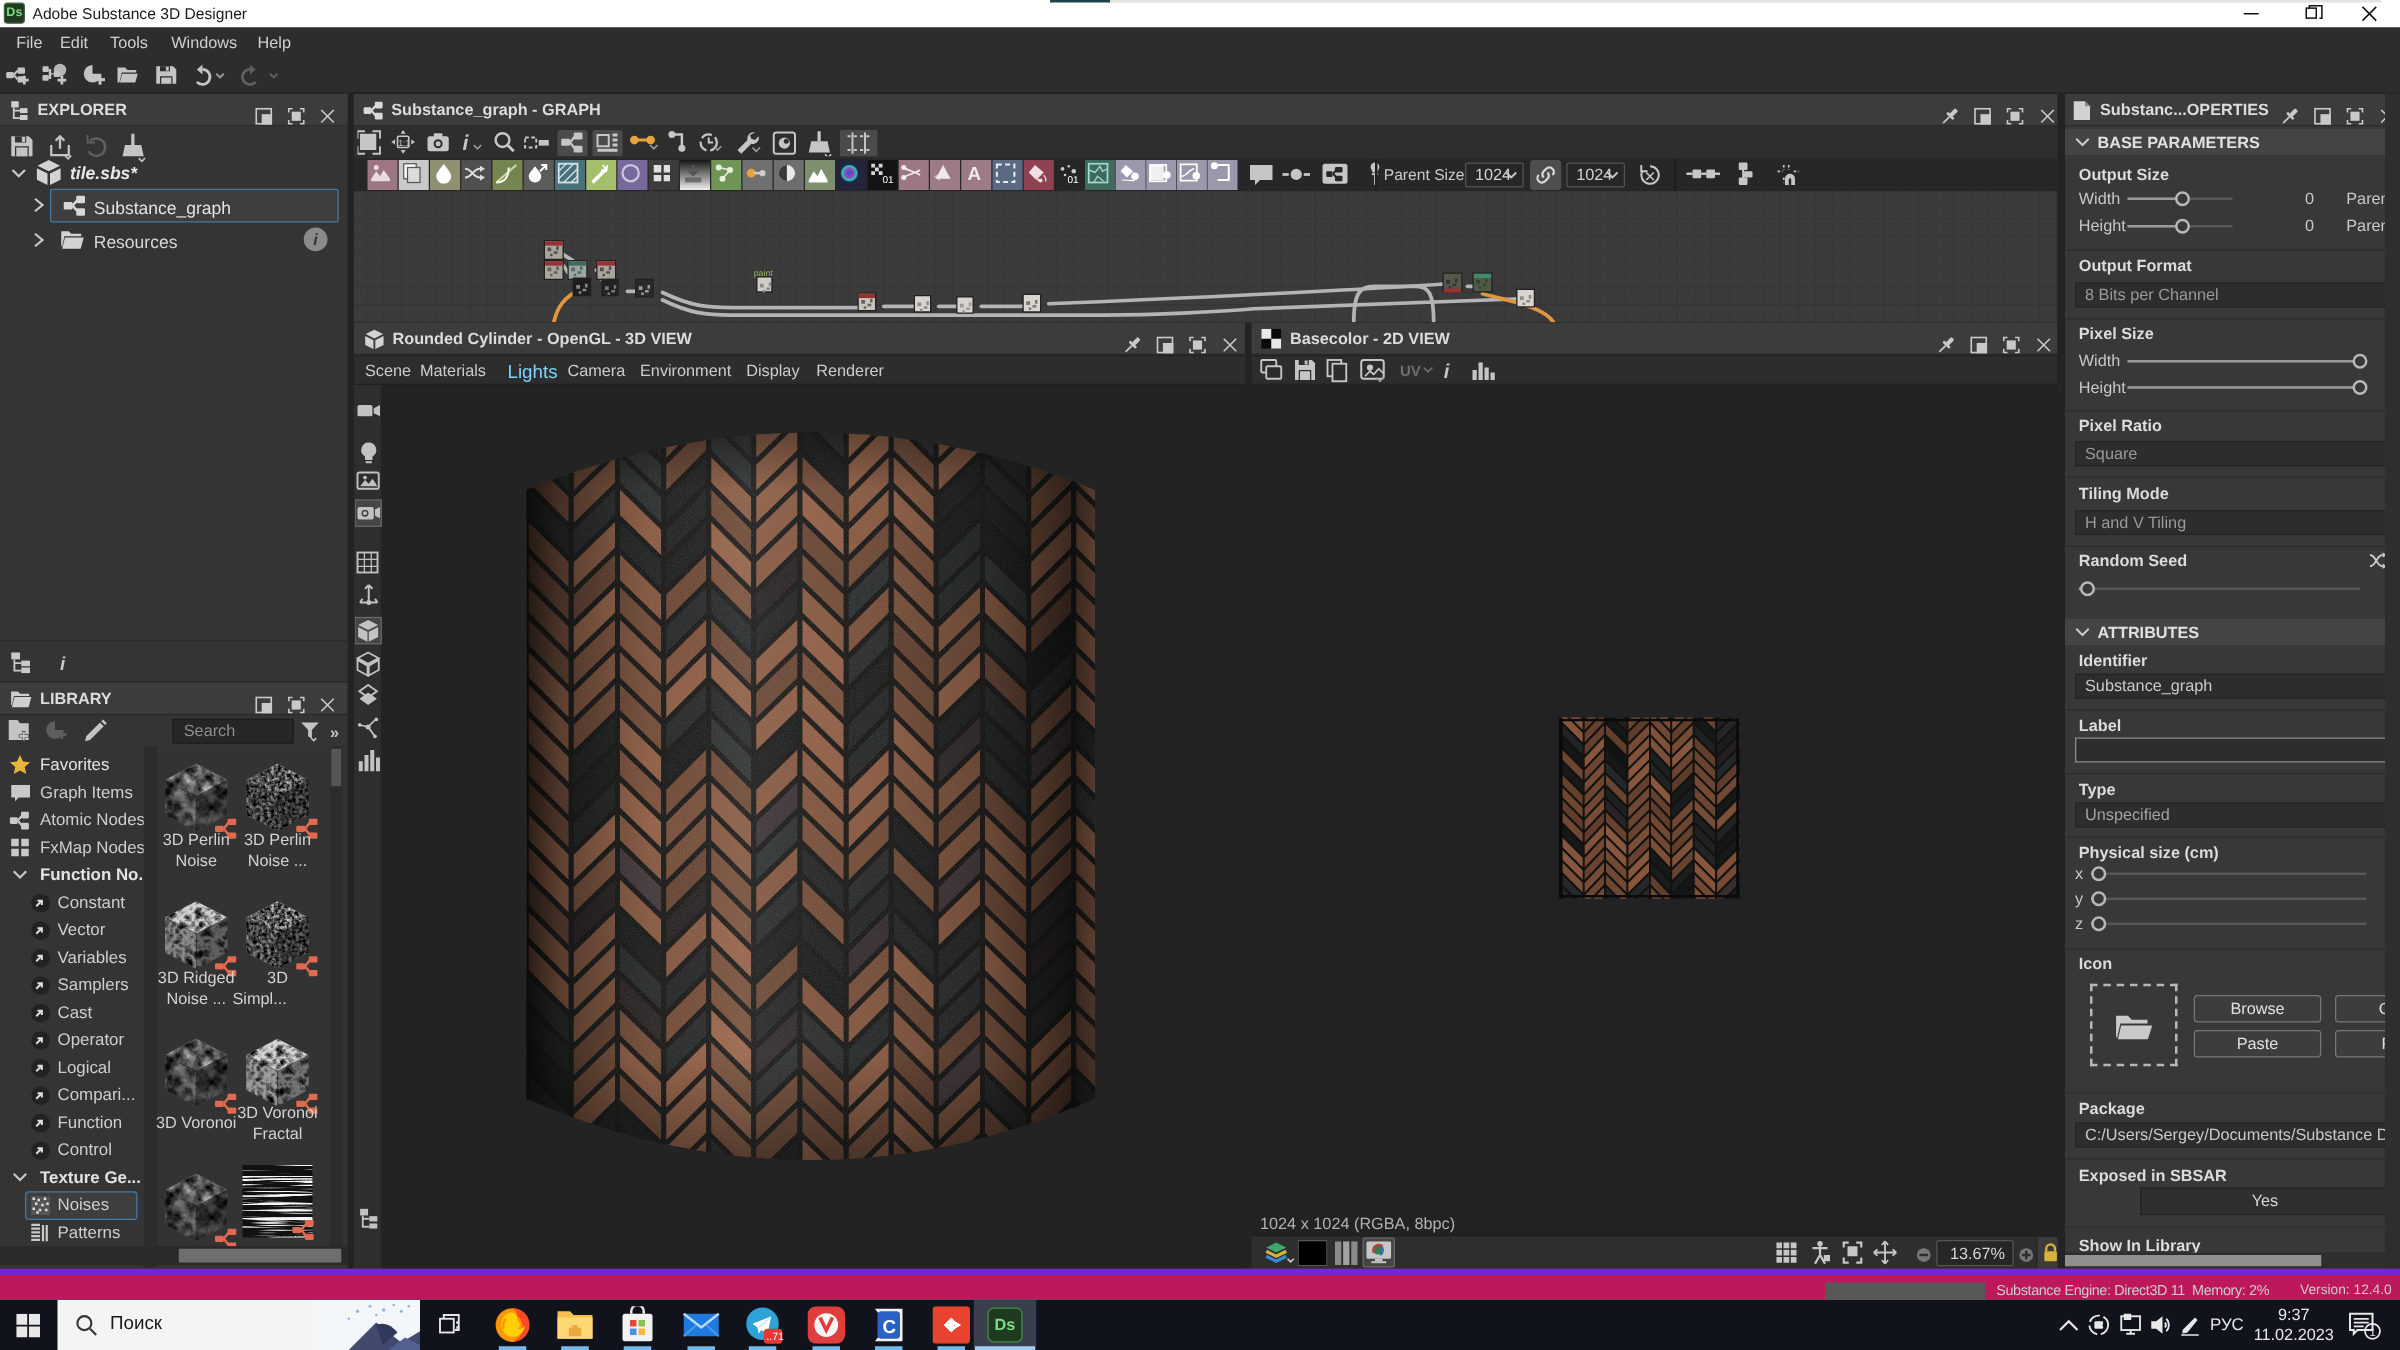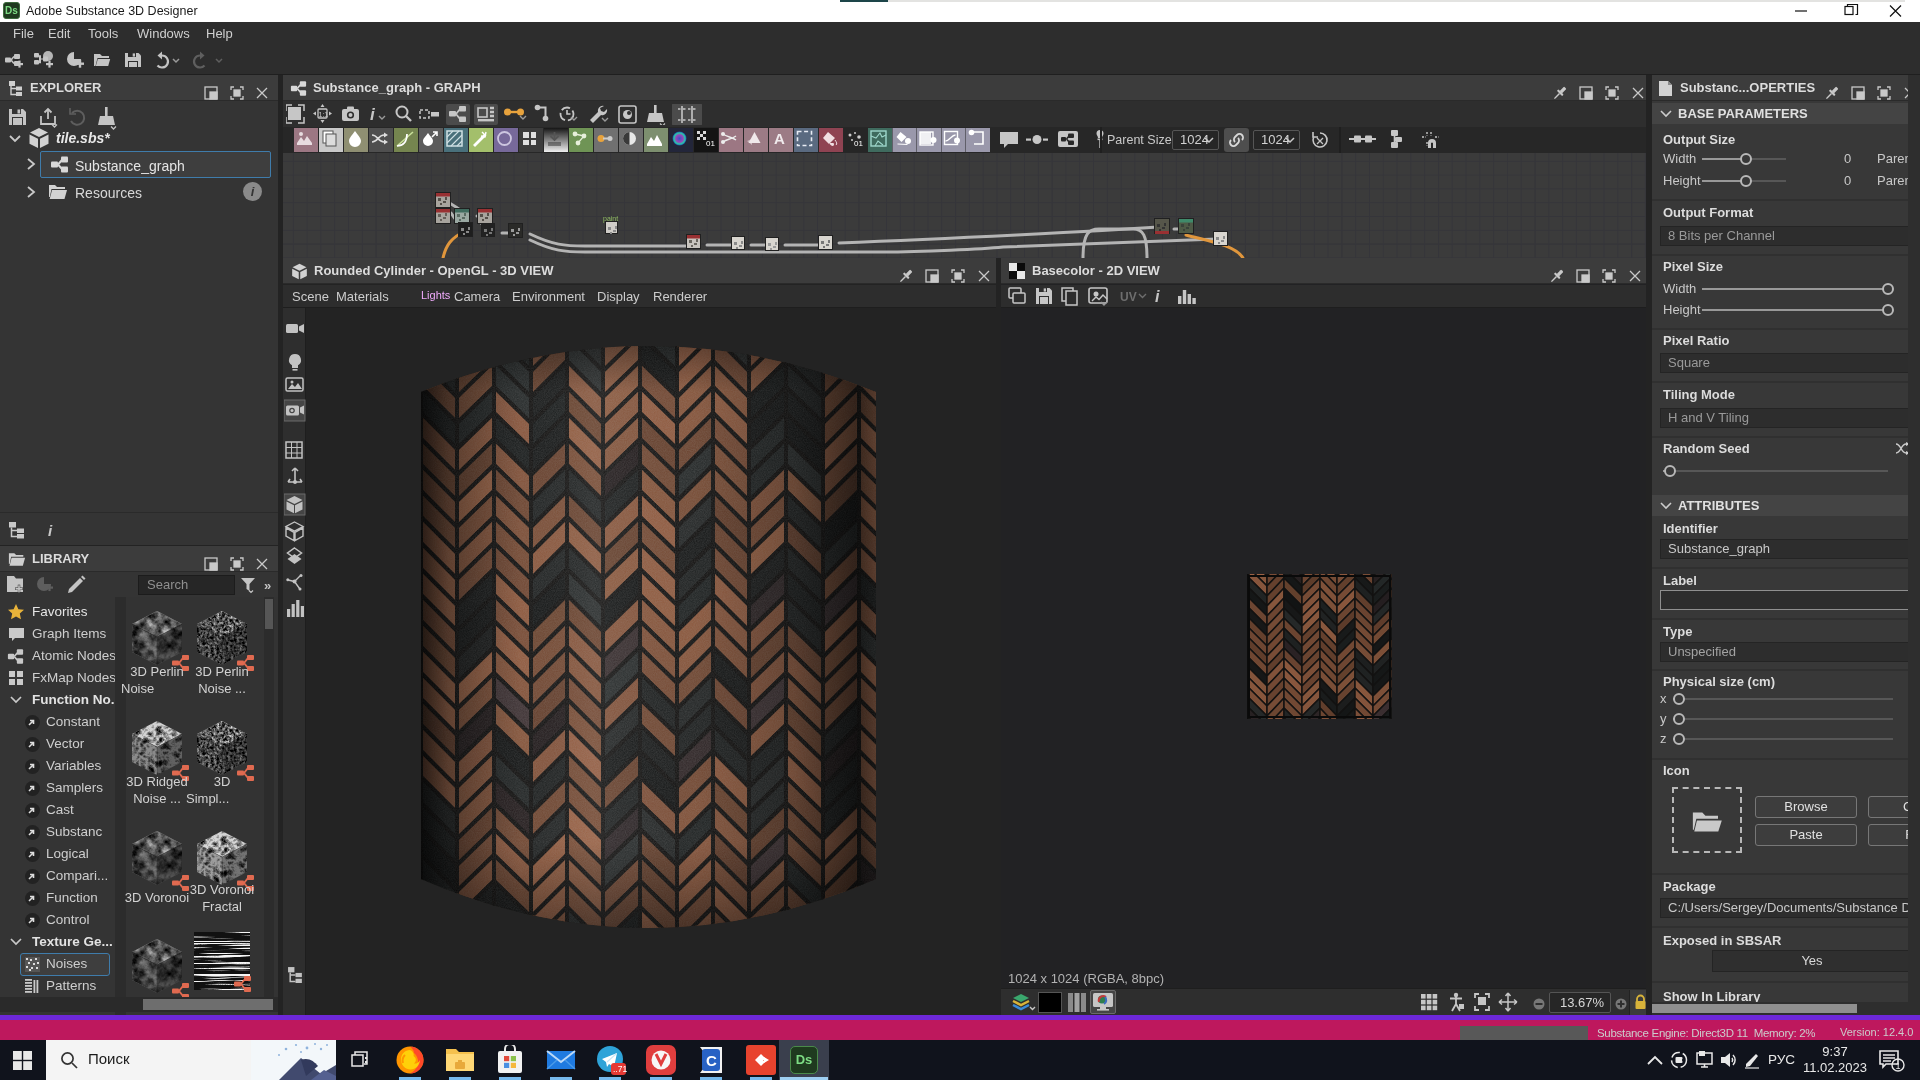--- a/index.html
+++ b/index.html
@@ -269,21 +269,21 @@
     <div class="abs" style="left:46px;top:234px;color:#cecece;font-size:13.5px;font-weight:normal">Samplers</div>
     <svg class="abs" style="left:24px;top:256px" width="17" height="17" viewBox="0 0 17 17">
       <circle cx="8.5" cy="8.5" r="7.5" fill="#222"></circle>
       <path d="M5 11l4-4M6 6.5h3.5V10" stroke="#ddd" stroke-width="1.6" fill="none"></path>
     </svg>
     <div class="abs" style="left:46px;top:256px;color:#cecece;font-size:13.5px;font-weight:normal">Cast</div>
     <svg class="abs" style="left:24px;top:278px" width="17" height="17" viewBox="0 0 17 17">
       <circle cx="8.5" cy="8.5" r="7.5" fill="#222"></circle>
       <path d="M5 11l4-4M6 6.5h3.5V10" stroke="#ddd" stroke-width="1.6" fill="none"></path>
     </svg>
-    <div class="abs" style="left:46px;top:278px;color:#cecece;font-size:13.5px;font-weight:normal">Substanc</div>
+    <div class="abs" style="left:46px;top:278px;color:#cecece;font-size:13.5px;font-weight:normal">Operator</div>
     <svg class="abs" style="left:24px;top:300px" width="17" height="17" viewBox="0 0 17 17">
       <circle cx="8.5" cy="8.5" r="7.5" fill="#222"></circle>
       <path d="M5 11l4-4M6 6.5h3.5V10" stroke="#ddd" stroke-width="1.6" fill="none"></path>
     </svg>
     <div class="abs" style="left:46px;top:300px;color:#cecece;font-size:13.5px;font-weight:normal">Logical</div>
     <svg class="abs" style="left:24px;top:322px" width="17" height="17" viewBox="0 0 17 17">
       <circle cx="8.5" cy="8.5" r="7.5" fill="#222"></circle>
       <path d="M5 11l4-4M6 6.5h3.5V10" stroke="#ddd" stroke-width="1.6" fill="none"></path>
     </svg>
     <div class="abs" style="left:46px;top:322px;color:#cecece;font-size:13.5px;font-weight:normal">Compari...</div>
@@ -483,21 +483,21 @@
         <rect width="56" height="58" fill="none"></rect>
       </g>
       <g transform="translate(110 379)" fill="#e06a50">
         <rect x="8" y="0" width="7" height="5" rx="1"></rect>
         <rect x="8" y="11" width="7" height="5" rx="1"></rect>
         <rect x="-2" y="5.5" width="7" height="5" rx="1"></rect>
         <path d="M5 8l4-5M5 8l4 5" stroke="#e06a50" stroke-width="2" fill="none"></path>
       </g>
     </svg>
     <div class="abs" style="left:121px;top:118px;width:72px;text-align:center;color:#d2d2d2;font-size:13px;white-space:nowrap">3D Perlin</div>
-    <div class="abs" style="left:121px;top:135px;width:72px;color:#d2d2d2;font-size:13px;white-space:nowrap">Noise</div>
+    <div class="abs" style="left:121px;top:135px;width:72px;text-align:center;color:#d2d2d2;font-size:13px;white-space:nowrap">Noise</div>
     <div class="abs" style="left:186px;top:118px;width:72px;text-align:center;color:#d2d2d2;font-size:13px;white-space:nowrap">3D Perlin</div>
     <div class="abs" style="left:186px;top:135px;width:72px;text-align:center;color:#d2d2d2;font-size:13px;white-space:nowrap">Noise ...</div>
     <div class="abs" style="left:121px;top:228px;width:72px;text-align:center;color:#d2d2d2;font-size:13px;white-space:nowrap">3D Ridged</div>
     <div class="abs" style="left:121px;top:245px;width:72px;text-align:center;color:#d2d2d2;font-size:13px;white-space:nowrap">Noise ...</div>
     <div class="abs" style="left:186px;top:228px;width:72px;text-align:center;color:#d2d2d2;font-size:13px;white-space:nowrap">3D</div>
     <div class="abs" style="left:186px;top:245px;width:72px;text-align:left;color:#d2d2d2;font-size:13px;white-space:nowrap">Simpl...</div>
     <div class="abs" style="left:121px;top:344px;width:72px;text-align:center;color:#d2d2d2;font-size:13px;white-space:nowrap">3D Voronoi</div>
     <div class="abs" style="left:186px;top:336px;width:72px;text-align:center;color:#d2d2d2;font-size:13px;white-space:nowrap">3D Voronoi</div>
     <div class="abs" style="left:186px;top:353px;width:72px;text-align:center;color:#d2d2d2;font-size:13px;white-space:nowrap">Fractal</div>
     <div class="abs" style="left:0;top:451px;width:278px;height:15px;background:#2a2a2a"></div>
@@ -1066,21 +1066,21 @@
           </g>
           <g transform="translate(78 0)">
             <path d="M3 3l10 10M13 3L3 13"></path>
           </g>
         </svg>
       </div>
     </div>
     <div class="abs" style="left:0;top:27px;width:713px;height:23px;background:#2d2d2d;border-bottom:1px solid #1e1e1e">
       <div class="abs" style="left:9px;top:4px;color:#cccccc;font-size:13px">Scene</div>
       <div class="abs" style="left:53px;top:4px;color:#cccccc;font-size:13px">Materials</div>
-      <div class="abs" style="left:138px;top:4px;color:#f0abfc;font-size:11px">Lights</div>
+      <div class="abs" style="left:123px;top:4px;color:#7dd3fc;font-size:15px">Lights</div>
       <div class="abs" style="left:171px;top:4px;color:#cccccc;font-size:13px">Camera</div>
       <div class="abs" style="left:229px;top:4px;color:#cccccc;font-size:13px">Environment</div>
       <div class="abs" style="left:314px;top:4px;color:#cccccc;font-size:13px">Display</div>
       <div class="abs" style="left:370px;top:4px;color:#cccccc;font-size:13px">Renderer</div>
     </div>
     <div class="abs" style="left:0;top:50px;width:23px;height:707px;background:#2e2e2e;border-right:1px solid #1e1e1e"></div>
     <svg class="abs" style="left:1px;top:58px" width="22" height="570" viewBox="0 0 22 570" fill="#c2c2c2">
 <g transform="translate(2 6)">
         <rect x="0" y="2" width="12" height="9" rx="1.5"></rect>
         <path d="M13 4.5l5-2.5v9l-5-2.5Z"></path>

